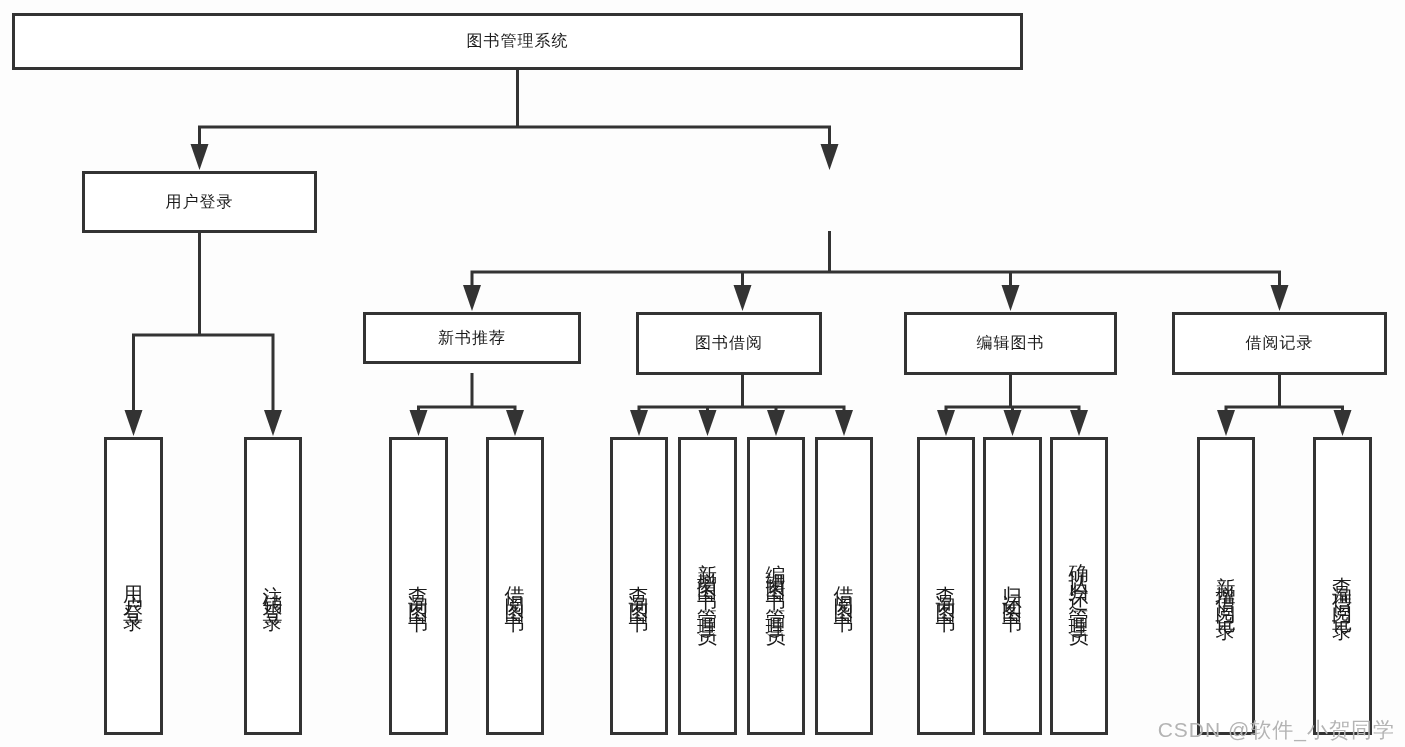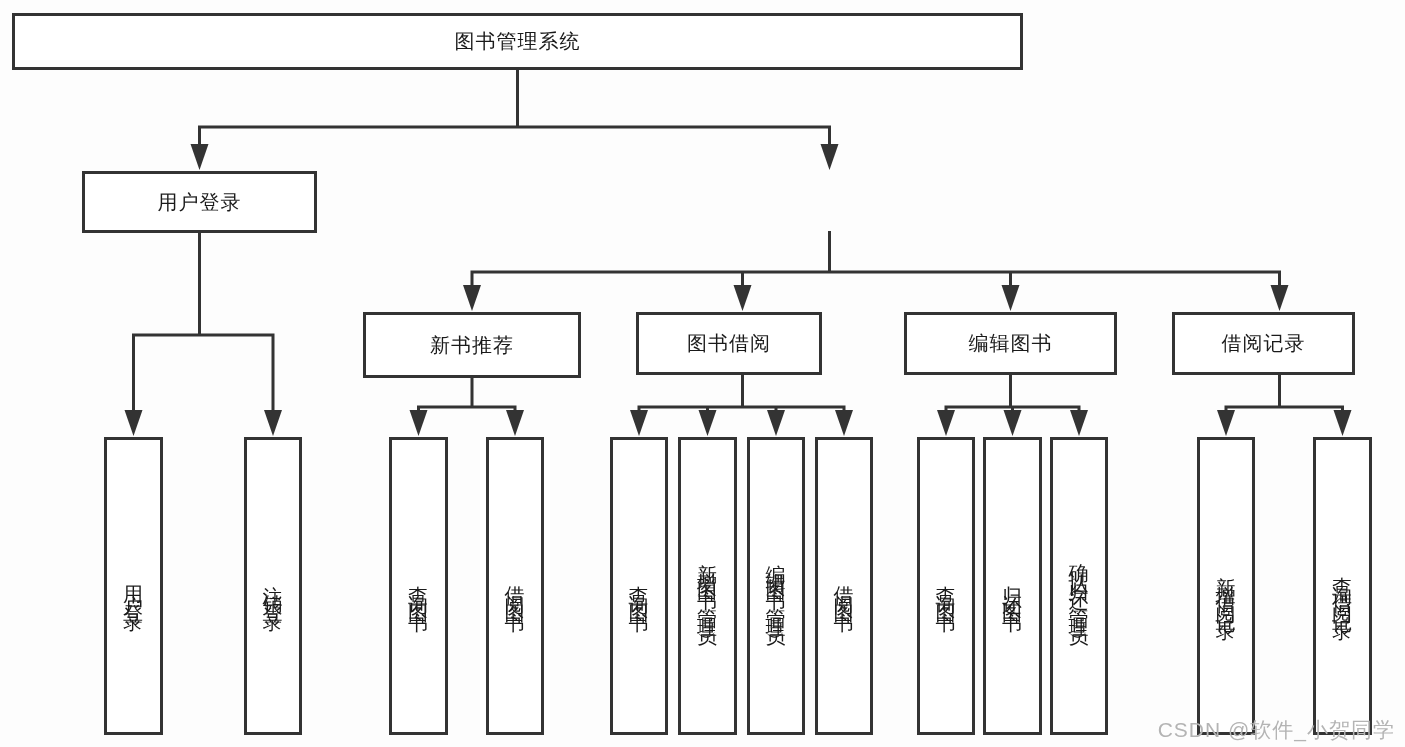--- a/index.html
+++ b/index.html
@@ -22,21 +22,21 @@
   }
   .box{
     position:absolute;
     box-sizing:border-box;
     background:#ffffff;
     border:3px solid #333333;
     display:flex;
     align-items:center;
     justify-content:center;
     color:#1a1a1a;
-    font-size:20px;
+    font-size:16px;
     letter-spacing:1px;
     text-align:center;
   }
   .leaf{
     writing-mode:vertical-rl;
     text-orientation:mixed;
     letter-spacing:9px;
     line-height:1;
     font-size:20px;
     padding-top:4px;
@@ -97,24 +97,24 @@
       <use href="#arr" transform="translate(1079,436)"></use>
       <use href="#arr" transform="translate(1226,436)"></use>
       <use href="#arr" transform="translate(1342.5,436)"></use>
     </g>
   </svg>
 
   <div class="box" style="left:12px;top:13px;width:1011px;height:57px;">图书管理系统</div>
 
   <div class="box" style="left:82px;top:171px;width:235px;height:62px;">用户登录</div>
 
-  <div class="box" style="left:363px;top:312px;width:218px;height:66px;">新书推荐</div>
+  <div class="box" style="left:363px;top:312px;width:218px;height:52px;">新书推荐</div>
   <div class="box" style="left:636px;top:312px;width:186px;height:63px;">图书借阅</div>
   <div class="box" style="left:904px;top:312px;width:213px;height:63px;">编辑图书</div>
-  <div class="box" style="left:1172px;top:312px;width:183px;height:63px;">借阅记录</div>
+  <div class="box" style="left:1172px;top:312px;width:215px;height:63px;">借阅记录</div>
 
   <div class="box leaf" style="left:104px;top:437px;width:59px;height:298px;">用户登录</div>
   <div class="box leaf" style="left:244px;top:437px;width:58px;height:298px;">注销登录</div>
 
   <div class="box leaf" style="left:389px;top:437px;width:59px;height:298px;">查询图书</div>
   <div class="box leaf" style="left:486px;top:437px;width:58px;height:298px;">借阅图书</div>
 
   <div class="box leaf" style="left:610px;top:437px;width:58px;height:298px;">查询图书</div>
   <div class="box leaf" style="left:678px;top:437px;width:59px;height:298px;">新增图书（管理员）</div>
   <div class="box leaf" style="left:747px;top:437px;width:58px;height:298px;">编辑图书（管理员）</div>

